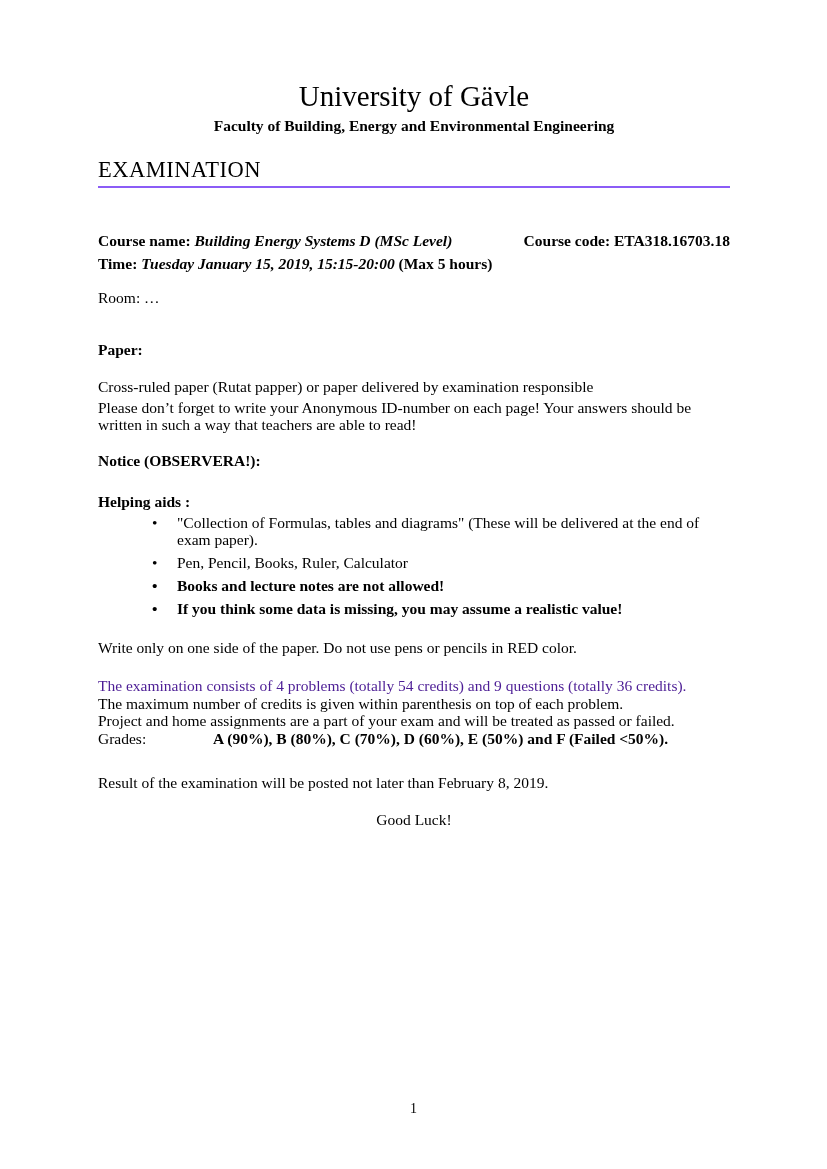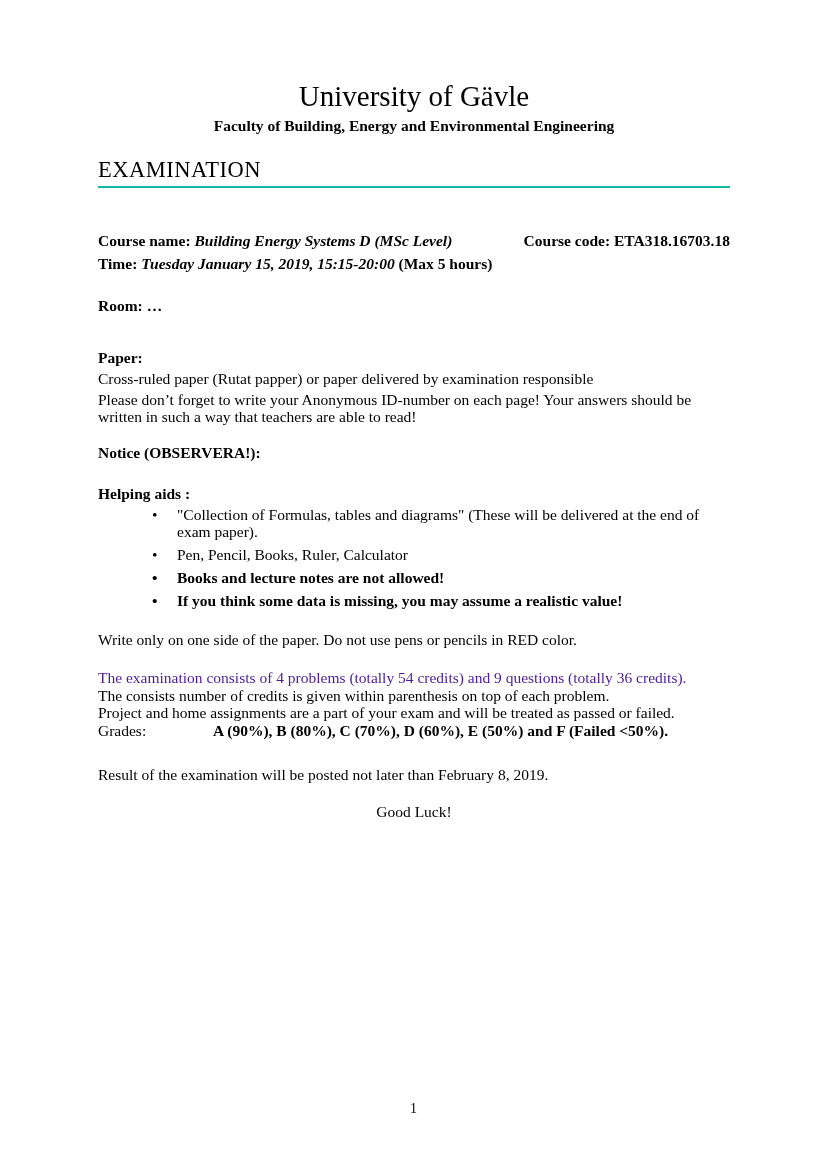--- a/index.html
+++ b/index.html
@@ -28,39 +28,39 @@
     margin-top: 3px;
     text-align: center;
     font-size: 15.5px;
     font-weight: bold;
   }
   .exam-heading {
     margin-top: 22px;
     font-size: 22.5px;
     letter-spacing: 0.5px;
     font-weight: normal;
-    border-bottom: 2px solid #14b8a6;
+    border-bottom: 2px solid #8b5cf6;
     padding-bottom: 3px;
   }
   .body-text { font-size: 15.5px; line-height: 17px; }
   .bold { font-weight: bold; }
   .bold-italic { font-weight: bold; font-style: italic; }
 
   .course-line-1 {
     margin-top: 44px;
     display: flex;
     justify-content: space-between;
     font-weight: bold;
   }
   .course-line-2 { margin-top: 6px; font-weight: bold; }
-  .room-line     { margin-top: 25px; font-weight: bold; }
+  .room-line     { margin-top: 17px; font-weight: normal; }
   .examiner-line { margin-top: 6px;  font-weight: bold; }
 
   .paper-heading  { margin-top: 35px; font-weight: bold; }
-  .paper-body     { margin-top: 4px; }
+  .paper-body     { margin-top: 20px; }
   .notice-heading { margin-top: 19px; font-weight: bold; }
   .notice-body    { margin-top: 4px; }
   .aids-heading   { margin-top: 24px; font-weight: bold; }
 
   ul.aids-list { margin-top: 4px; list-style: none; }
   ul.aids-list li {
     position: relative;
     padding-left: 79px;
     line-height: 17px;
   }
@@ -123,21 +123,21 @@
       <li><span class="bullet-dot">•</span><span>"Collection of Formulas, tables and diagrams" (These will be delivered at the end of exam paper).</span></li>
       <li><span class="bullet-dot">•</span><span>Pen, Pencil, Books, Ruler, Calculator</span></li>
       <li><span class="bullet-dot bold">•</span><span class="bold">Books and lecture notes are not allowed!</span></li>
       <li><span class="bullet-dot bold">•</span><span class="bold">If you think some data is missing, you may assume a realistic value!</span></li>
     </ul>
 
     <div class="body-text write-side">Write only on one side of the paper. Do not use pens or pencils in RED color.</div>
 
     <div class="body-text exam-block">
       <div style="color: #4c1d95;">The examination consists of 4 problems (totally 54 credits) and 9 questions (totally 36 credits).</div>
-      <div>The consists number of credits is given within parenthesis on top of each problem.</div>
+      <div>The maximum number of credits is given within parenthesis on top of each problem.</div>
       <div>Project and home assignments are a part of your exam and will be treated as passed or failed.</div>
       <div>
         <span class="grades-label">Grades:</span><span class="bold">A (90%), B (80%), C (70%), D (60%), E (50%) and F (Failed &lt;50%).</span>
       </div>
     </div>
 
     <div class="body-text result-line">Result of the examination will be posted not later than February 8, 2019.</div>
     <div class="body-text good-luck">Good Luck!</div>
 
   </div>

